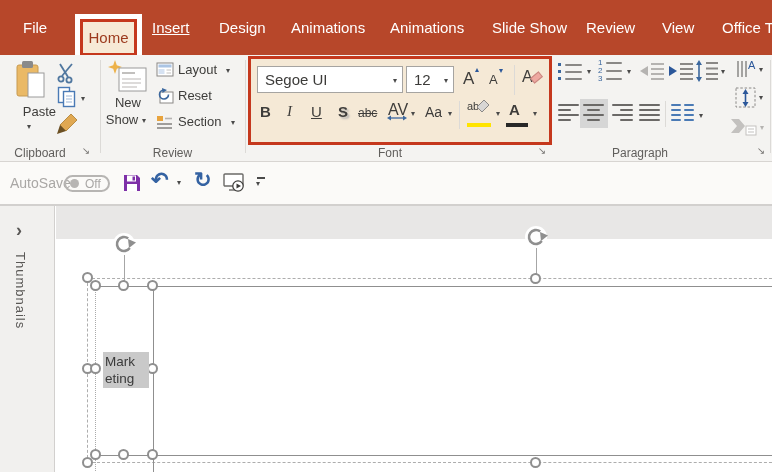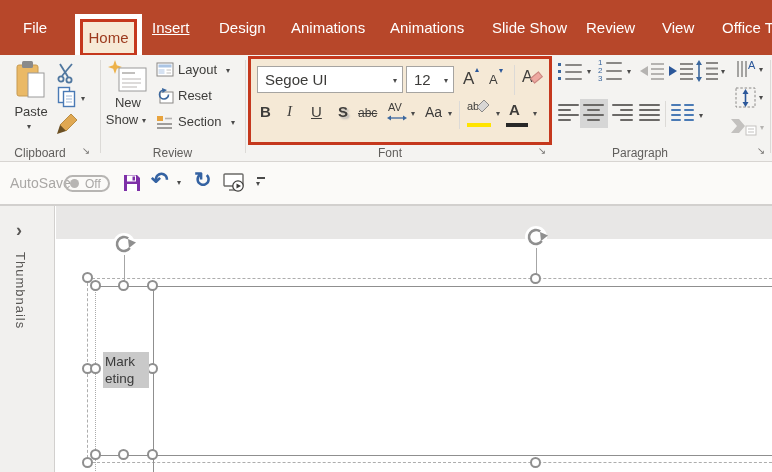--- a/index.html
+++ b/index.html
@@ -111,21 +111,21 @@
     <div class="gsep" style="left:245px;"></div>
     <div class="gsep" style="left:770px;"></div>
 
     <div class="ic" style="left:14px;top:5px;">
       <svg width="34" height="42" viewBox="0 0 34 42">
         <rect x="3" y="5" width="21" height="31" rx="2" fill="#eab966" stroke="#c79a50"></rect>
         <rect x="8" y="1" width="11" height="7" rx="1.5" fill="#8a8a8a"></rect>
         <rect x="14" y="13" width="16" height="24" fill="#fff" stroke="#9a9a9a"></rect>
       </svg>
     </div>
-    <div class="rlbl" style="left:6px;top:49px;width:50px;text-align:center;">Paste</div>
+    <div class="rlbl" style="left:6px;top:49px;width:50px;text-align:right;">Paste</div>
     <span class="caret" style="left:27px;top:68px;"></span>
     <div class="ic" style="left:56px;top:7px;">
       <svg width="22" height="22" viewBox="0 0 22 22">
         <line x1="6" y1="14" x2="16" y2="2" stroke="#50779f" stroke-width="1.8"></line>
         <line x1="12" y1="15" x2="4" y2="2" stroke="#50779f" stroke-width="1.8"></line>
         <circle cx="5" cy="17" r="2.6" fill="none" stroke="#50779f" stroke-width="1.8"></circle>
         <circle cx="13" cy="18" r="2.6" fill="none" stroke="#50779f" stroke-width="1.8"></circle>
       </svg>
     </div>
     <div class="ic" style="left:57px;top:31px;">
@@ -211,21 +211,21 @@
     <span class="caret" style="left:499px;top:12px;color:#2b579a;"></span>
     <div class="vdiv" style="left:514px;top:10px;height:30px;"></div>
     <div class="fbtn" style="left:522px;top:13px;font-size:16px;">A</div>
     <div class="abs" style="left:531px;top:19px;width:11px;height:7px;background:#eea8a0;border:1px solid #c98880;transform:rotate(-40deg);"></div>
 
     <div class="fbtn" style="left:260px;top:48px;font-weight:bold;">B</div>
     <div class="fbtn" style="left:287px;top:48px;font-style:italic;font-family:'Liberation Serif',serif;">I</div>
     <div class="fbtn" style="left:311px;top:48px;text-decoration:underline;">U</div>
     <div class="fbtn" style="left:338px;top:48px;font-weight:bold;text-shadow:2px 2px 2px #b5b3b1;">S</div>
     <div class="fbtn" style="left:358px;top:51px;font-size:12px;text-decoration:line-through;">abc</div>
-    <div class="fbtn" style="left:388px;top:46px;font-size:11px;">AV</div>
+    <div class="fbtn" style="left:388px;top:46px;font-size:16px;">AV</div>
     <svg class="abs" style="left:387px;top:59px;" width="20" height="8" viewBox="0 0 20 8">
       <line x1="3" y1="4" x2="17" y2="4" stroke="#3b679e" stroke-width="1.3"></line>
       <polygon points="0,4 4,1.5 4,6.5" fill="#3b679e"></polygon>
       <polygon points="20,4 16,1.5 16,6.5" fill="#3b679e"></polygon>
     </svg>
     <span class="caret" style="left:411px;top:55px;"></span>
     <div class="fbtn" style="left:425px;top:49px;font-size:14px;">Aa</div>
     <span class="caret" style="left:448px;top:55px;"></span>
     <div class="vdiv" style="left:459px;top:46px;height:28px;"></div>
 

